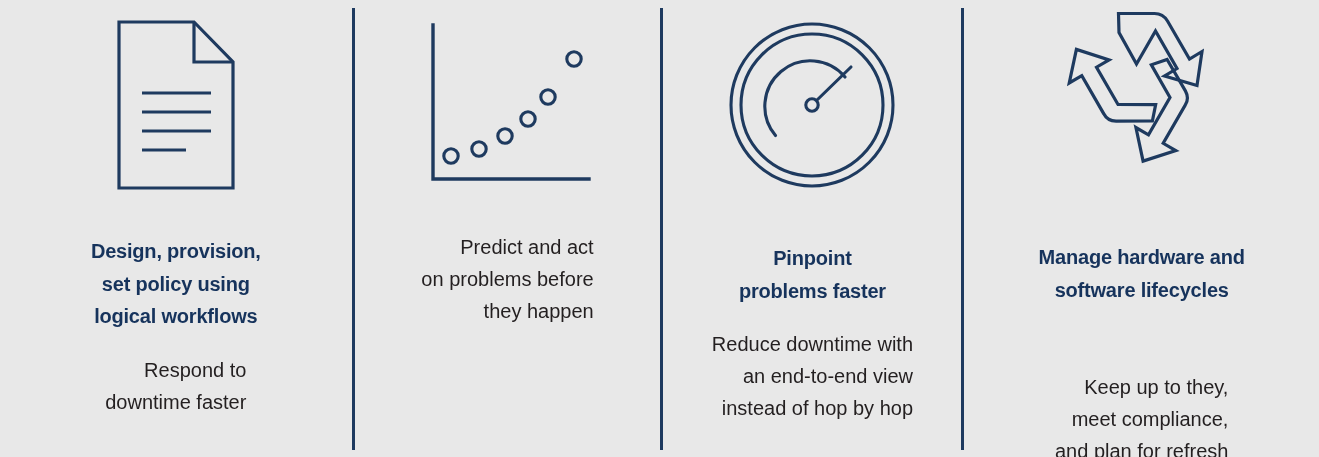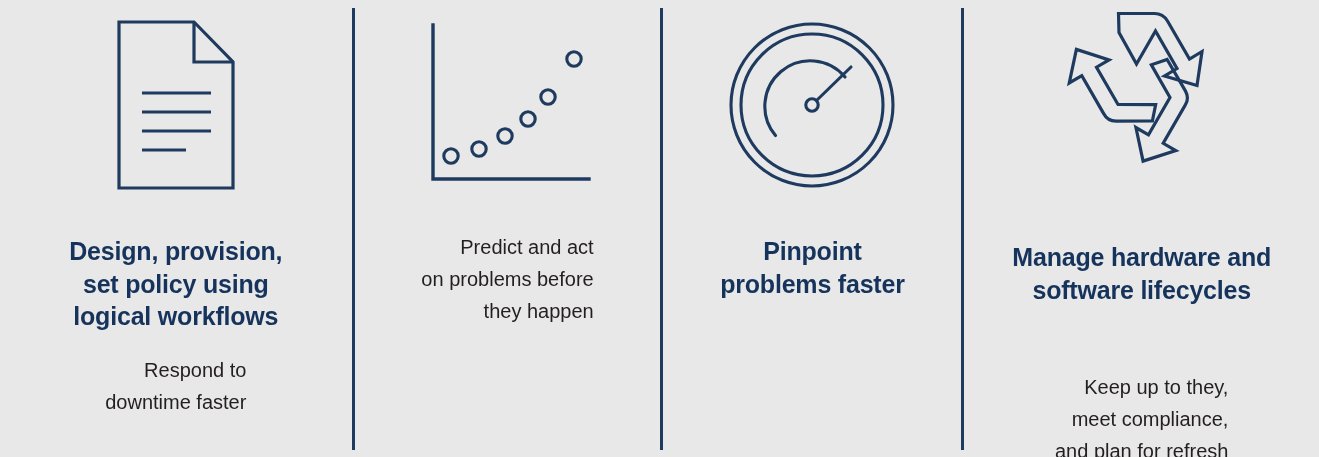--- a/index.html
+++ b/index.html
@@ -51,21 +51,21 @@
     width: 100%;
   }
 
   .icon-slot svg {
     display: block;
   }
 
   .heading {
     color: #16335c;
     font-weight: bold;
-    font-size: 25px;
+    font-size: 20px;
     line-height: 32.5px;
     text-align: center;
     letter-spacing: -0.2px;
     margin: 0;
     white-space: pre-line;
     padding: 0 6px;
     box-sizing: border-box;
   }
 
   .body-text {
@@ -76,21 +76,21 @@
     text-align: right;
     margin: 0;
     margin-top: 21px;
     white-space: pre-line;
     padding: 0 6px;
     box-sizing: border-box;
   }
 
   .p1 .heading { margin-top: 25px; }
   .p2 .heading { margin-top: 25px; }
-  .p3 .heading { margin-top: 25px; }
+  .p3 .heading { margin-top: 32px; }
   .p4 .heading { margin-top: 25px; }
 
   .p2 .body-text,
   .p3 .body-text,
   .p4 .body-text { margin-top: 21px; }
 </style>
 </head>
 <body>
 
 <div class="board">
@@ -139,20 +139,23 @@
       <svg width="170" height="170" viewBox="0 0 170 170" fill="none" aria-hidden="true">
         <circle cx="85" cy="85" r="81" stroke="#1e3a5f" stroke-width="3.1" fill="none"></circle>
         <circle cx="85" cy="85" r="71" stroke="#1e3a5f" stroke-width="3.1" fill="none"></circle>
         <path d="M48.5 115.5 A45 45 0 1 1 118 57" stroke="#1e3a5f" stroke-width="3.1" fill="none" stroke-linecap="round"></path>
         <line x1="88.5" y1="81.5" x2="124" y2="47" stroke="#1e3a5f" stroke-width="3.1" stroke-linecap="round"></line>
         <circle cx="85" cy="85" r="6.2" stroke="#1e3a5f" stroke-width="3.1" fill="#e8e8e8"></circle>
       </svg>
     </div>
     <div class="heading">Pinpoint
 problems faster</div>
+    <div class="body-text">Reduce downtime with
+an end-to-end view
+instead of hop by hop</div>
   </div>
 
   <div class="divider"></div>
 
   <div class="panel p4">
     <div class="icon-slot">
       <svg width="172" height="172" viewBox="0 0 172 172" fill="none" aria-hidden="true">
         <g stroke="#1e3a5f" stroke-width="3.2" fill="none" stroke-linejoin="miter">
 
           <path d="M62.5 13.5 L98.5 13.5 Q107 13.5 111.5 21 L133.5 59 L146 51.5 L141 85.5 L108.5 76 L121 68.5 L99.5 31 L80.5 64 L63 32.5 Z"></path>

